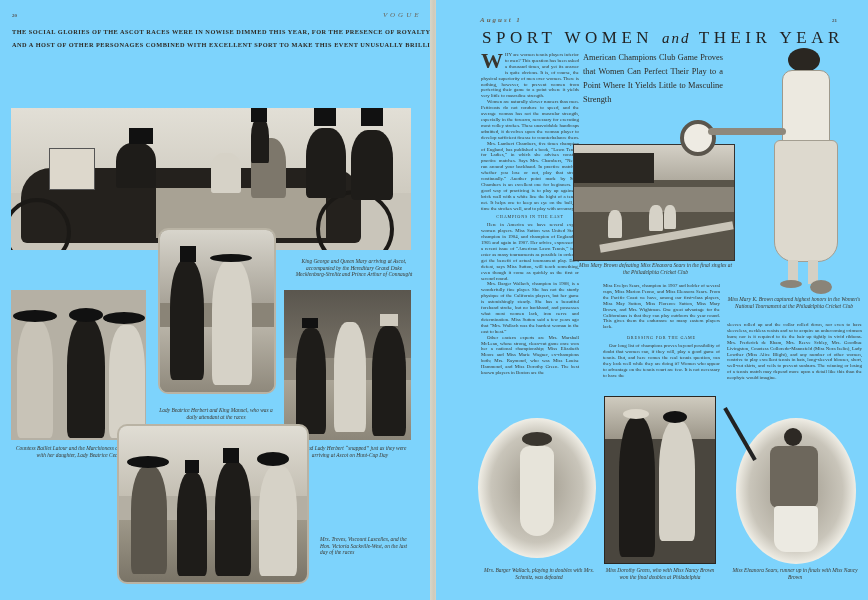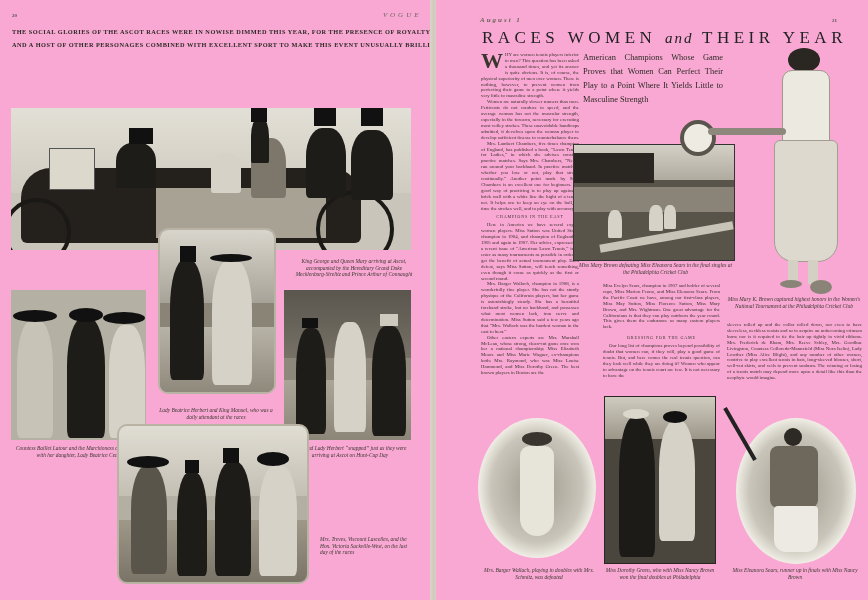--- a/index.html
+++ b/index.html
@@ -2,21 +2,21 @@
 <html><head>
 <meta charset="utf-8">
 <style>
   html, body { margin:0; padding:0; }
   body {
     width:868px; height:600px; overflow:hidden; position:relative;
     background:#ebe8de;
     font-family:"Liberation Serif", "DejaVu Serif", serif;
     color:#2a2620;
   }
-  .page { position:absolute; top:0; height:600px; background:#f9a8d4; }
+  .page { position:absolute; top:0; height:600px; background:#7dd3fc; }
   .page.left { left:0; width:432px; }
   .page.right { left:436px; width:432px; }
   .gutter { position:absolute; left:430px; top:0; width:8px; height:600px;
             background:linear-gradient(90deg,#d9d5c8,#cfcabb,#dcd8cb); }
 
   .folio { position:absolute; font-size:5px; font-weight:bold; color:#555; }
   .running { position:absolute; font-style:italic; font-size:7px; letter-spacing:3px; color:#6a6458; }
 
   .headline-caps { position:absolute; left:12px; top:25px; width:402px;
     font-size:6.3px; font-weight:bold; letter-spacing:0.5px; line-height:13px; color:#2d2a24; }
@@ -131,26 +131,26 @@
 </div>
 
 <div class="gutter"></div>
 
 <div class="page right"></div>
 
 <div class="running" style="left:480px;top:16px;letter-spacing:2px;font-weight:bold;">August 1</div>
 <div class="folio" style="left:832px;top:18px;">21</div>
 
 <div class="title">
-  <span>RACES WOMEN</span>
+  <span>SPORT WOMEN</span>
   <span class="and">and</span>
   <span>THEIR YEAR</span>
 </div>
 
-<div class="deck">American Champions Whose Game Proves that Women Can Perfect Their Play to a Point Where It Yields Little to Masculine Strength</div>
+<div class="deck">American Champions Club Game Proves that Women Can Perfect Their Play to a Point Where It Yields Little to Masculine Strength</div>
 
 <div class="col" style="left:481px;top:52px;width:98px;">
   <p style="text-indent:0;"><span class="dropcap">W</span><span>HY are women tennis players inferior to men? This question has been asked a thousand times, and yet its answer is quite obvious. It is, of course, the physical superiority of men over women. There is nothing, however, to prevent women from perfecting their game to a point where it yields very little to masculine strength.</span></p>
   <p>Women are naturally slower runners than men. Petticoats do not conduce to speed, and the average woman has not the muscular strength, especially in the forearm, necessary for executing most volley strokes. These unavoidable handicaps admitted, it devolves upon the woman player to develop sufficient finesse to counterbalance them.</p>
   <p>Mrs. Lambert Chambers, five times champion of England, has published a book, “Lawn Tennis for Ladies,” in which she advises constant practice matches. Says Mrs. Chambers, “Never run around your backhand. In practice matches, whether you lose or not, play that stroke continually.” Another point made by Mrs. Chambers is an excellent one for beginners. “A good way of practicing is to play up against a brick wall with a white line the hight of a tennis net. It helps one to keep an eye on the ball, to time the strokes well, and to play with accuracy.”</p>
   <div class="sub">CHAMPIONS IN THE EAST</div>
   <p>Here in America we have several expert women players. Miss Sutton was United States champion in 1904, and champion of England in 1905 and again in 1907. Her advice, expressed in a recent issue of “American Lawn Tennis,” is to enter as many tournaments as possible in order to get the benefit of actual tournament play. Each defeat, says Miss Sutton, will teach something, even though it come as quickly as the first or second round.</p>
   <p>Mrs. Barger Wallach, champion in 1908, is a wonderfully fine player. She has not the sturdy physique of the California players, but her game is astonishingly steady. She has a beautiful forehand stroke, but no backhand, and possesses what most women lack, iron nerve and determination. Miss Sutton said a few years ago that “Mrs. Wallach was the hardest woman in the east to beat.”</p>
   <p>Other eastern experts are Mrs. Marshall McLean, whose strong, clean-cut game once won her a national championship; Miss Elizabeth Moore and Miss Marie Wagner, ex-champions both; Mrs. Raymond, who was Miss Louise Hammond, and Miss Dorothy Green. The best known players in Boston are the</p>
 </div>

